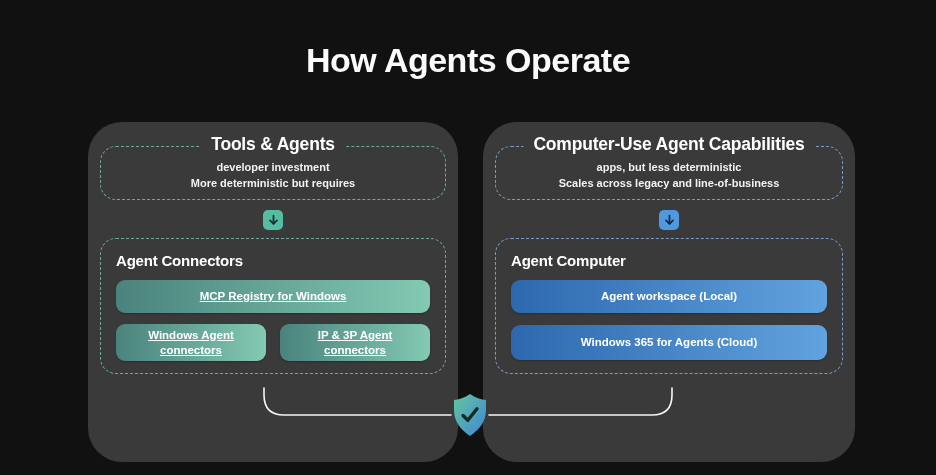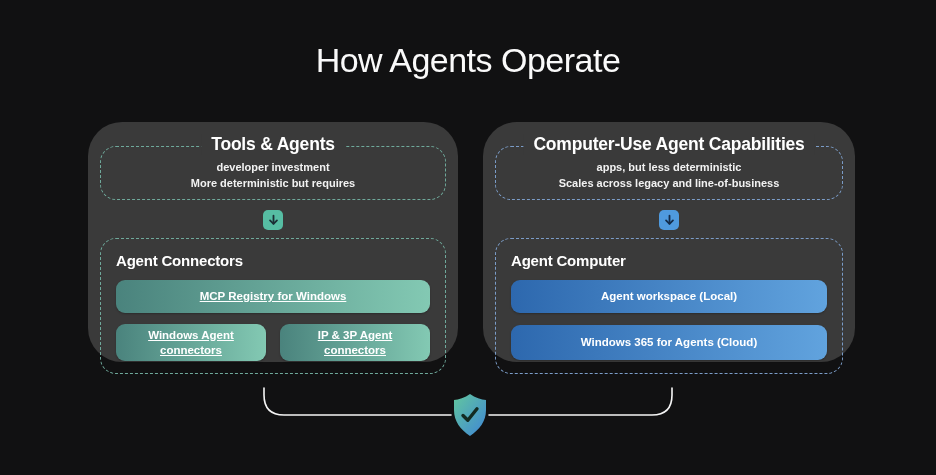--- a/index.html
+++ b/index.html
@@ -7,24 +7,24 @@
     width:936px;height:475px;
     background:#111112;
     font-family:"Liberation Sans", sans-serif;
     overflow:hidden;position:relative;
     -webkit-font-smoothing:antialiased;
   }
   .stage{position:absolute;inset:0;}
   .main-title{
     position:absolute;top:41px;left:0;width:936px;
     text-align:center;color:#fafafa;
-    font-size:34px;font-weight:400;letter-spacing:-0.5px;
+    font-size:34px;font-weight:700;letter-spacing:-0.5px;
   }
   .panel{
-    position:absolute;top:122px;height:240px;
+    position:absolute;top:122px;height:340px;
     background:#3a3a3a;border-radius:34px;
     box-sizing:border-box;
   }
   .panel.left{left:88px;width:370px;}
   .panel.right{left:483px;width:372px;}
 
   .hdr-box{
     position:relative;margin:24px 12px 0 12px;height:54px;
     border:1.5px dashed #6fa99b;border-radius:16px;
     box-sizing:border-box;

